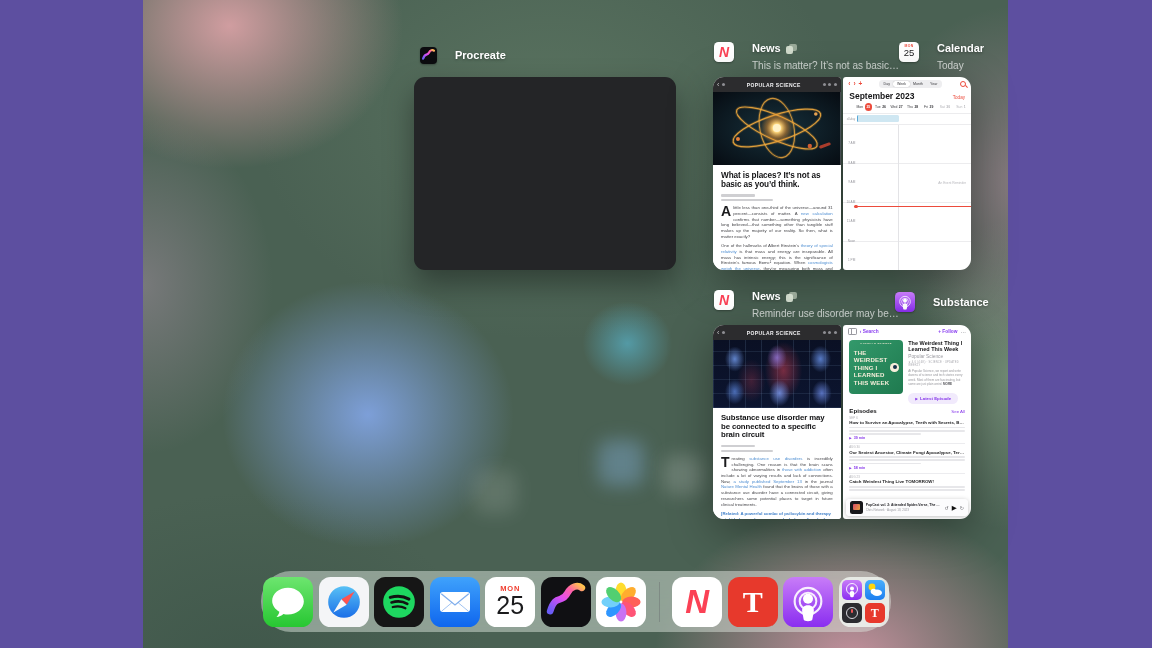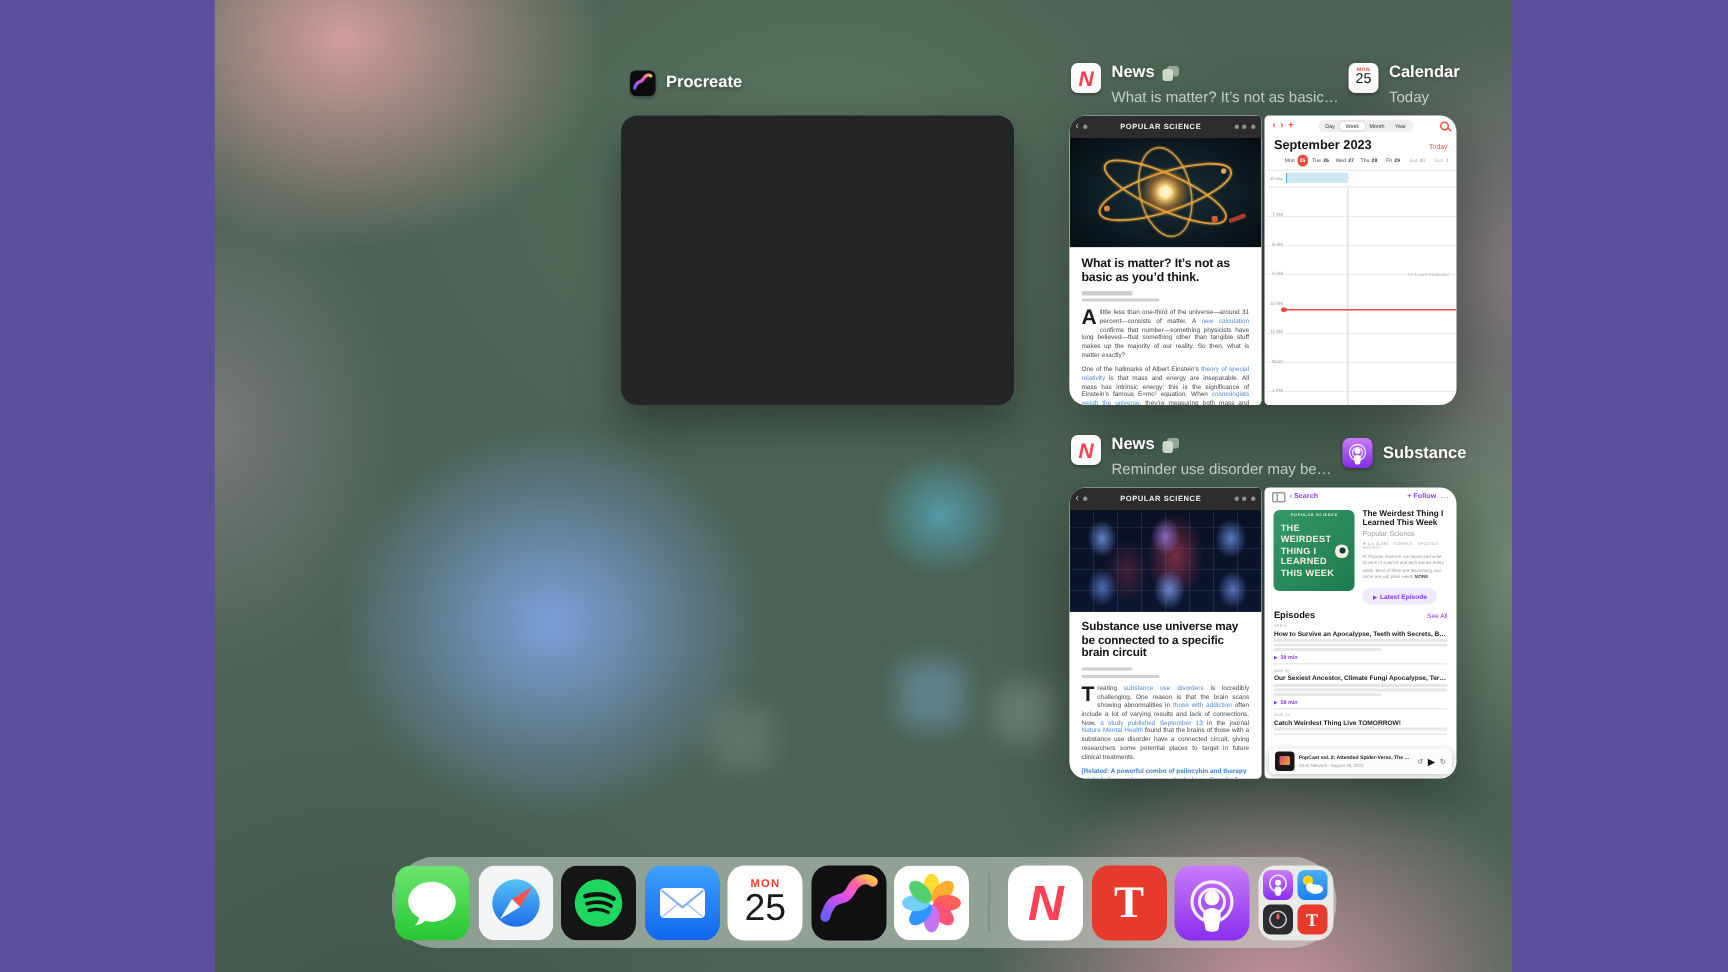--- a/index.html
+++ b/index.html
@@ -18,21 +18,21 @@
     radial-gradient(420px 320px at 47% 18%, rgba(122,152,122,.32), transparent 70%),
     radial-gradient(340px 260px at 12% 104%, rgba(58,82,70,.65), transparent 70%),
     #4a6153;}
   .ghost{position:absolute;border-radius:12px;filter:blur(9px)}
   .g1{left:455px;top:440px;width:46px;height:46px;background:rgba(140,190,240,.35)}
   .g2{left:520px;top:455px;width:40px;height:40px;background:rgba(255,255,255,.18)}
   .g3{left:600px;top:435px;width:42px;height:42px;background:rgba(120,170,230,.3)}
   .g4{left:330px;top:470px;width:44px;height:44px;background:rgba(255,255,255,.12)}
 
   
-  .lblrow{position:absolute;display:flex;gap:7px;color:#fff;align-items:flex-start}
+  .lblrow{position:absolute;display:flex;gap:18px;color:#fff;align-items:flex-start}
   .lbl-title{font-size:11px;font-weight:700;line-height:13px;text-shadow:0 1px 3px rgba(0,0,0,.35);display:flex;align-items:center;gap:5px}
   .lbl-sub{font-size:10px;line-height:12px;color:rgba(255,255,255,.72);white-space:nowrap;max-width:158px;overflow:hidden}
   .appic{flex:none;border-radius:4.5px;overflow:hidden;position:relative;box-shadow:0 1px 2px rgba(0,0,0,.3)}
   .appic.s20{width:20px;height:20px}
   .appic.s17{width:17px;height:17px;border-radius:4px}
   .ic-news-bg{background:#fff;display:flex;align-items:center;justify-content:center}
   .ic-news-bg .nglyph{font-style:italic;font-weight:800;color:#fb4155;font-size:14px;line-height:1}
   .ic-cal-bg{background:#fff;text-align:center}
   .ic-cal-bg .mmon{display:block;font-size:3.4px;font-weight:700;color:#ec4b3c;margin-top:2.4px;letter-spacing:.3px}
   .ic-cal-bg .mnum{display:block;font-size:9.5px;line-height:10px;color:#1a1a1c}
@@ -213,21 +213,21 @@
 
 <div class="lblrow" style="left:714px;top:42px">
   <span class="appic s20 ic-news-bg">
       <span class="nglyph">N</span>
     </span>
   <span>
     <span class="lbl-title">
         <span>News</span>
       <span class="stack"></span>
       </span>
-    <span class="lbl-sub">What is matter? It’s not as basic…</span>
+    <span class="lbl-sub">This is matter? It’s not as basic…</span>
   </span>
 </div>
 <div class="lblrow" style="left:899px;top:42px">
   <span class="appic s20 ic-cal-bg">
     <span class="mmon">MON</span>
     <span class="mnum">25</span>
   </span>
   <span>
     <span class="lbl-title">Calendar</span>
     <span class="lbl-sub">Today</span>
@@ -270,21 +270,21 @@
         </g>
         <circle cx="64" cy="36" r="17" fill="url(#aGlow)"></circle>
         <circle cx="64" cy="36" r="4" fill="#fff2c8"></circle>
         <circle cx="25" cy="47" r="2" fill="#ff8a3c" opacity=".9"></circle>
         <circle cx="103" cy="22" r="1.8" fill="#ffb057" opacity=".9"></circle>
         <circle cx="97" cy="54" r="2.2" fill="#ff6b35" opacity=".8"></circle>
         <rect x="106" y="52" width="12" height="3" rx="1.5" fill="#d1452e" opacity=".8" transform="rotate(-20 112 53)"></rect>
       </svg>
     </div>
     <div class="nc-body">
-      <div class="nc-headline">What is matter? It’s not as basic as you’d think.</div>
+      <div class="nc-headline">What is places? It’s not as basic as you’d think.</div>
       <div class="bbar w1"></div>
       <div class="bbar w2"></div>
       <p class="nc-para"><span class="dropcap">A</span><span>little less than one-third of the universe—around 31 percent—consists of matter. A </span><span class="lnk">new calculation</span><span> confirms that number—something physicists have long believed—that something other than tangible stuff makes up the majority of our reality. So then, what is matter exactly?</span></p>
       <p class="nc-para"><span>One of the hallmarks of Albert Einstein’s </span><span class="lnk">theory of special relativity</span><span> is that mass and energy are inseparable. All mass has intrinsic energy; this is the significance of Einstein’s famous E=mc² equation. When </span><span class="lnk">cosmologists weigh the universe</span><span>, they’re measuring both mass and energy at once. And 31 percent of that amount is matter.</span></p>
     </div>
   </div>
 
   <div class="pcard cal-card">
     <div class="cal-toolbar">
       <span class="cal-nav">‹</span>
@@ -384,21 +384,21 @@
       <span class="tdot"></span>
       <span class="nc-mast">POPULAR SCIENCE</span>
       <span class="tdot"></span>
       <span class="tdot"></span>
       <span class="tdot"></span>
     </div>
     <div class="nc-hero h2">
       <div class="hero-brain"></div>
     </div>
     <div class="nc-body">
-      <div class="nc-headline h2">Substance use universe may be connected to a specific brain circuit</div>
+      <div class="nc-headline h2">Substance use disorder may be connected to a specific brain circuit</div>
       <div class="bbar w1"></div>
       <div class="bbar w2"></div>
       <p class="nc-para"><span class="dropcap">T</span><span>reating </span><span class="lnk">substance use disorders</span><span> is incredibly challenging. One reason is that the brain scans showing abnormalities in </span><span class="lnk">those with addiction</span><span> often include a lot of varying results and lack of connections. Now, </span><span class="lnk">a study published September 13</span><span> in the journal </span><span class="lnk">Nature Mental Health</span><span> found that the brains of those with a substance use disorder have a connected circuit, giving researchers some potential places to target in future clinical treatments.</span></p>
       <p class="related">[Related: A powerful combo of psilocybin and therapy might help people overcome alcohol use disorder.]</p>
     </div>
   </div>
 
   <div class="pcard">
     <div class="pc-nav">
       <span class="pc-side"></span>

